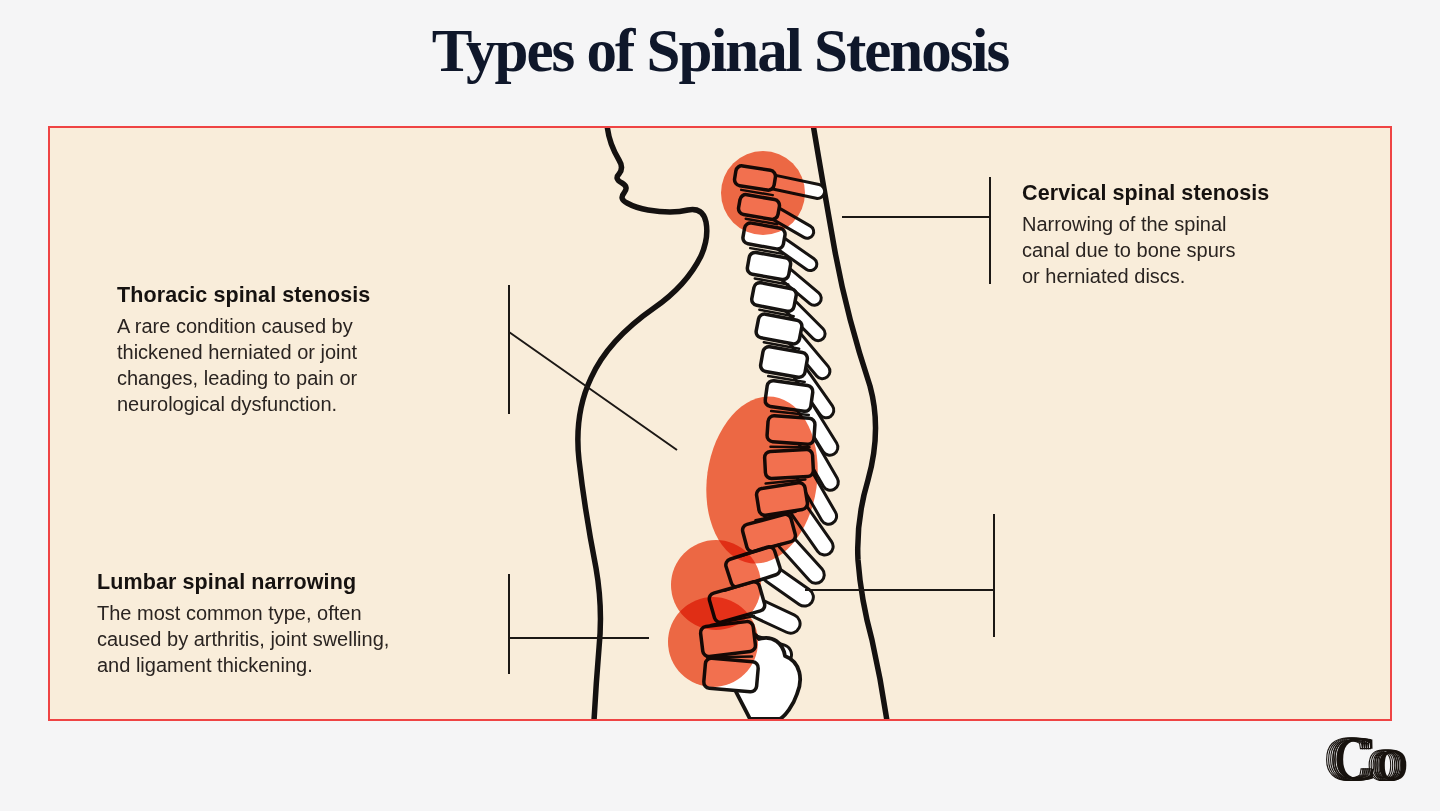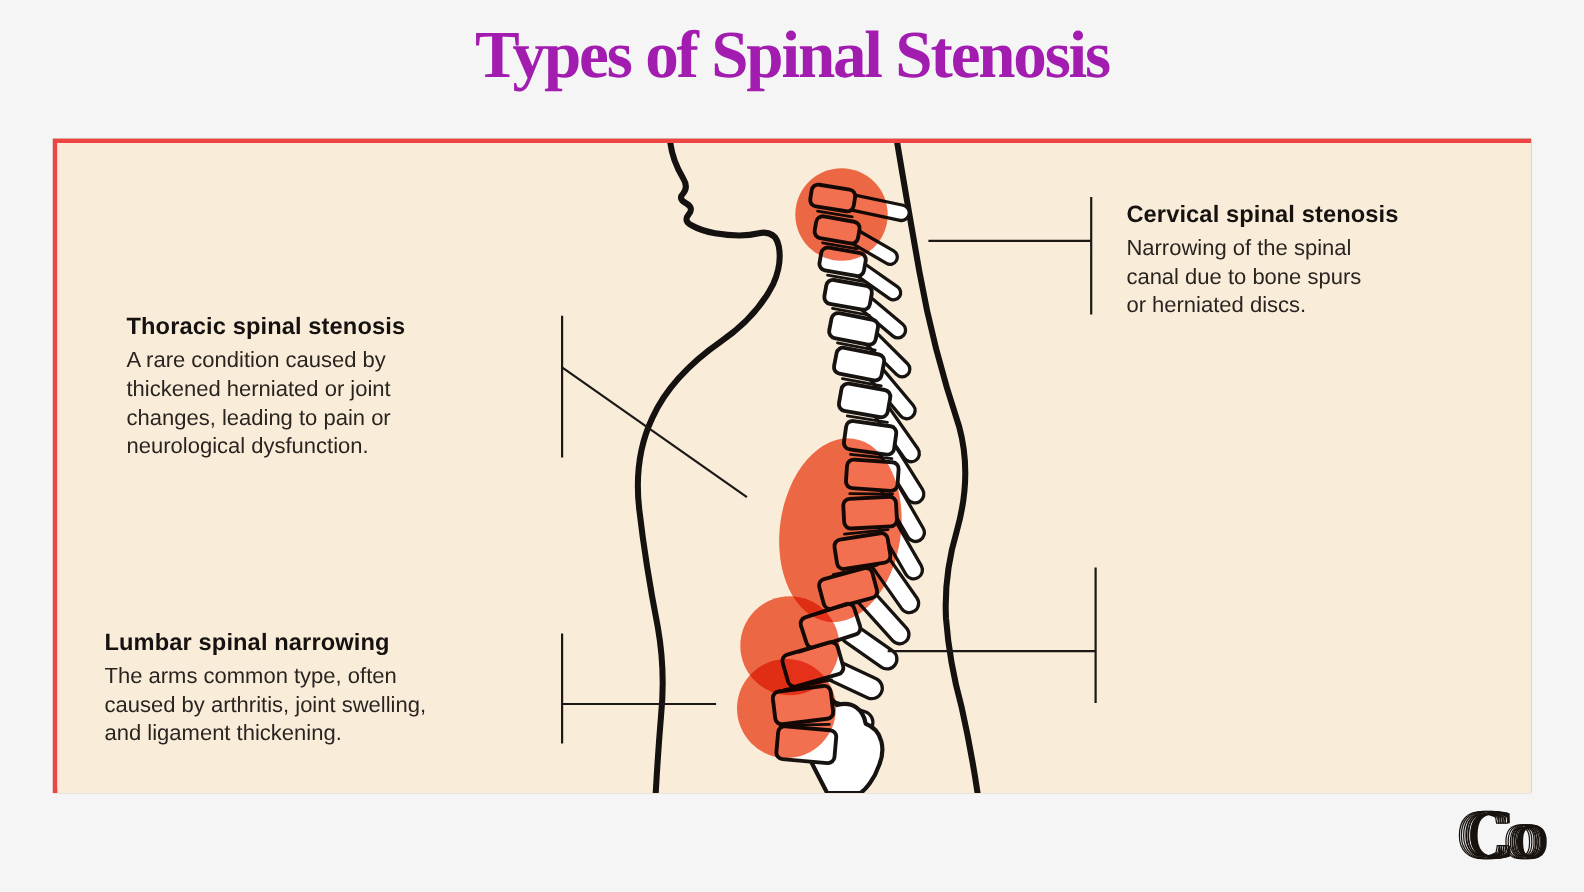--- a/index.html
+++ b/index.html
@@ -10,27 +10,27 @@
     position:relative;
     overflow:hidden;
   }
   .page { position:absolute; inset:0; }
   .page-title {
     position:absolute; top:16px; left:0; right:0;
     text-align:center;
     font-family:"Liberation Serif", serif;
     font-size:61px; font-weight:600;
     letter-spacing:-2px;
-    color:#a21caf;
+    color:#0f172a;
   }
   .panel {
     position:absolute; left:48px; top:126px;
     width:1344px; height:595px;
-    border:4px solid #ef4444;
-    background:#86efac;
+    border:2px solid #ef4444;
+    background:#ec4899;
   }
   .figure-svg { position:absolute; left:0; top:0; width:1340px; height:591px; isolation:isolate; }
 
   .annotation { position:absolute; }
   .annotation .heading {
     font-size:21.5px; font-weight:bold; color:#161210;
     letter-spacing:0.1px; margin-bottom:5px;
   }
   .annotation .body-text {
     font-size:20px; line-height:26px; color:#2a2421;
@@ -166,21 +166,21 @@
     <div class="annotation right-aligned ann-thoracic">
       <div class="heading">Thoracic spinal stenosis</div>
       <div class="body-text">A rare condition caused by
 thickened herniated or joint
 changes, leading to pain or
 neurological dysfunction.</div>
     </div>
 
     <div class="annotation right-aligned ann-lumbar">
       <div class="heading">Lumbar spinal narrowing</div>
-      <div class="body-text">The arms common type, often
+      <div class="body-text">The most common type, often
 caused by arthritis, joint swelling,
 and ligament thickening.</div>
     </div>
 
 
   </div>
 
   <svg class="logo-svg" viewBox="0 0 100 74">
     <g font-family="'Liberation Serif', serif" font-size="64">
       <text class="logo-stroke" x="2" y="56">Co</text>

